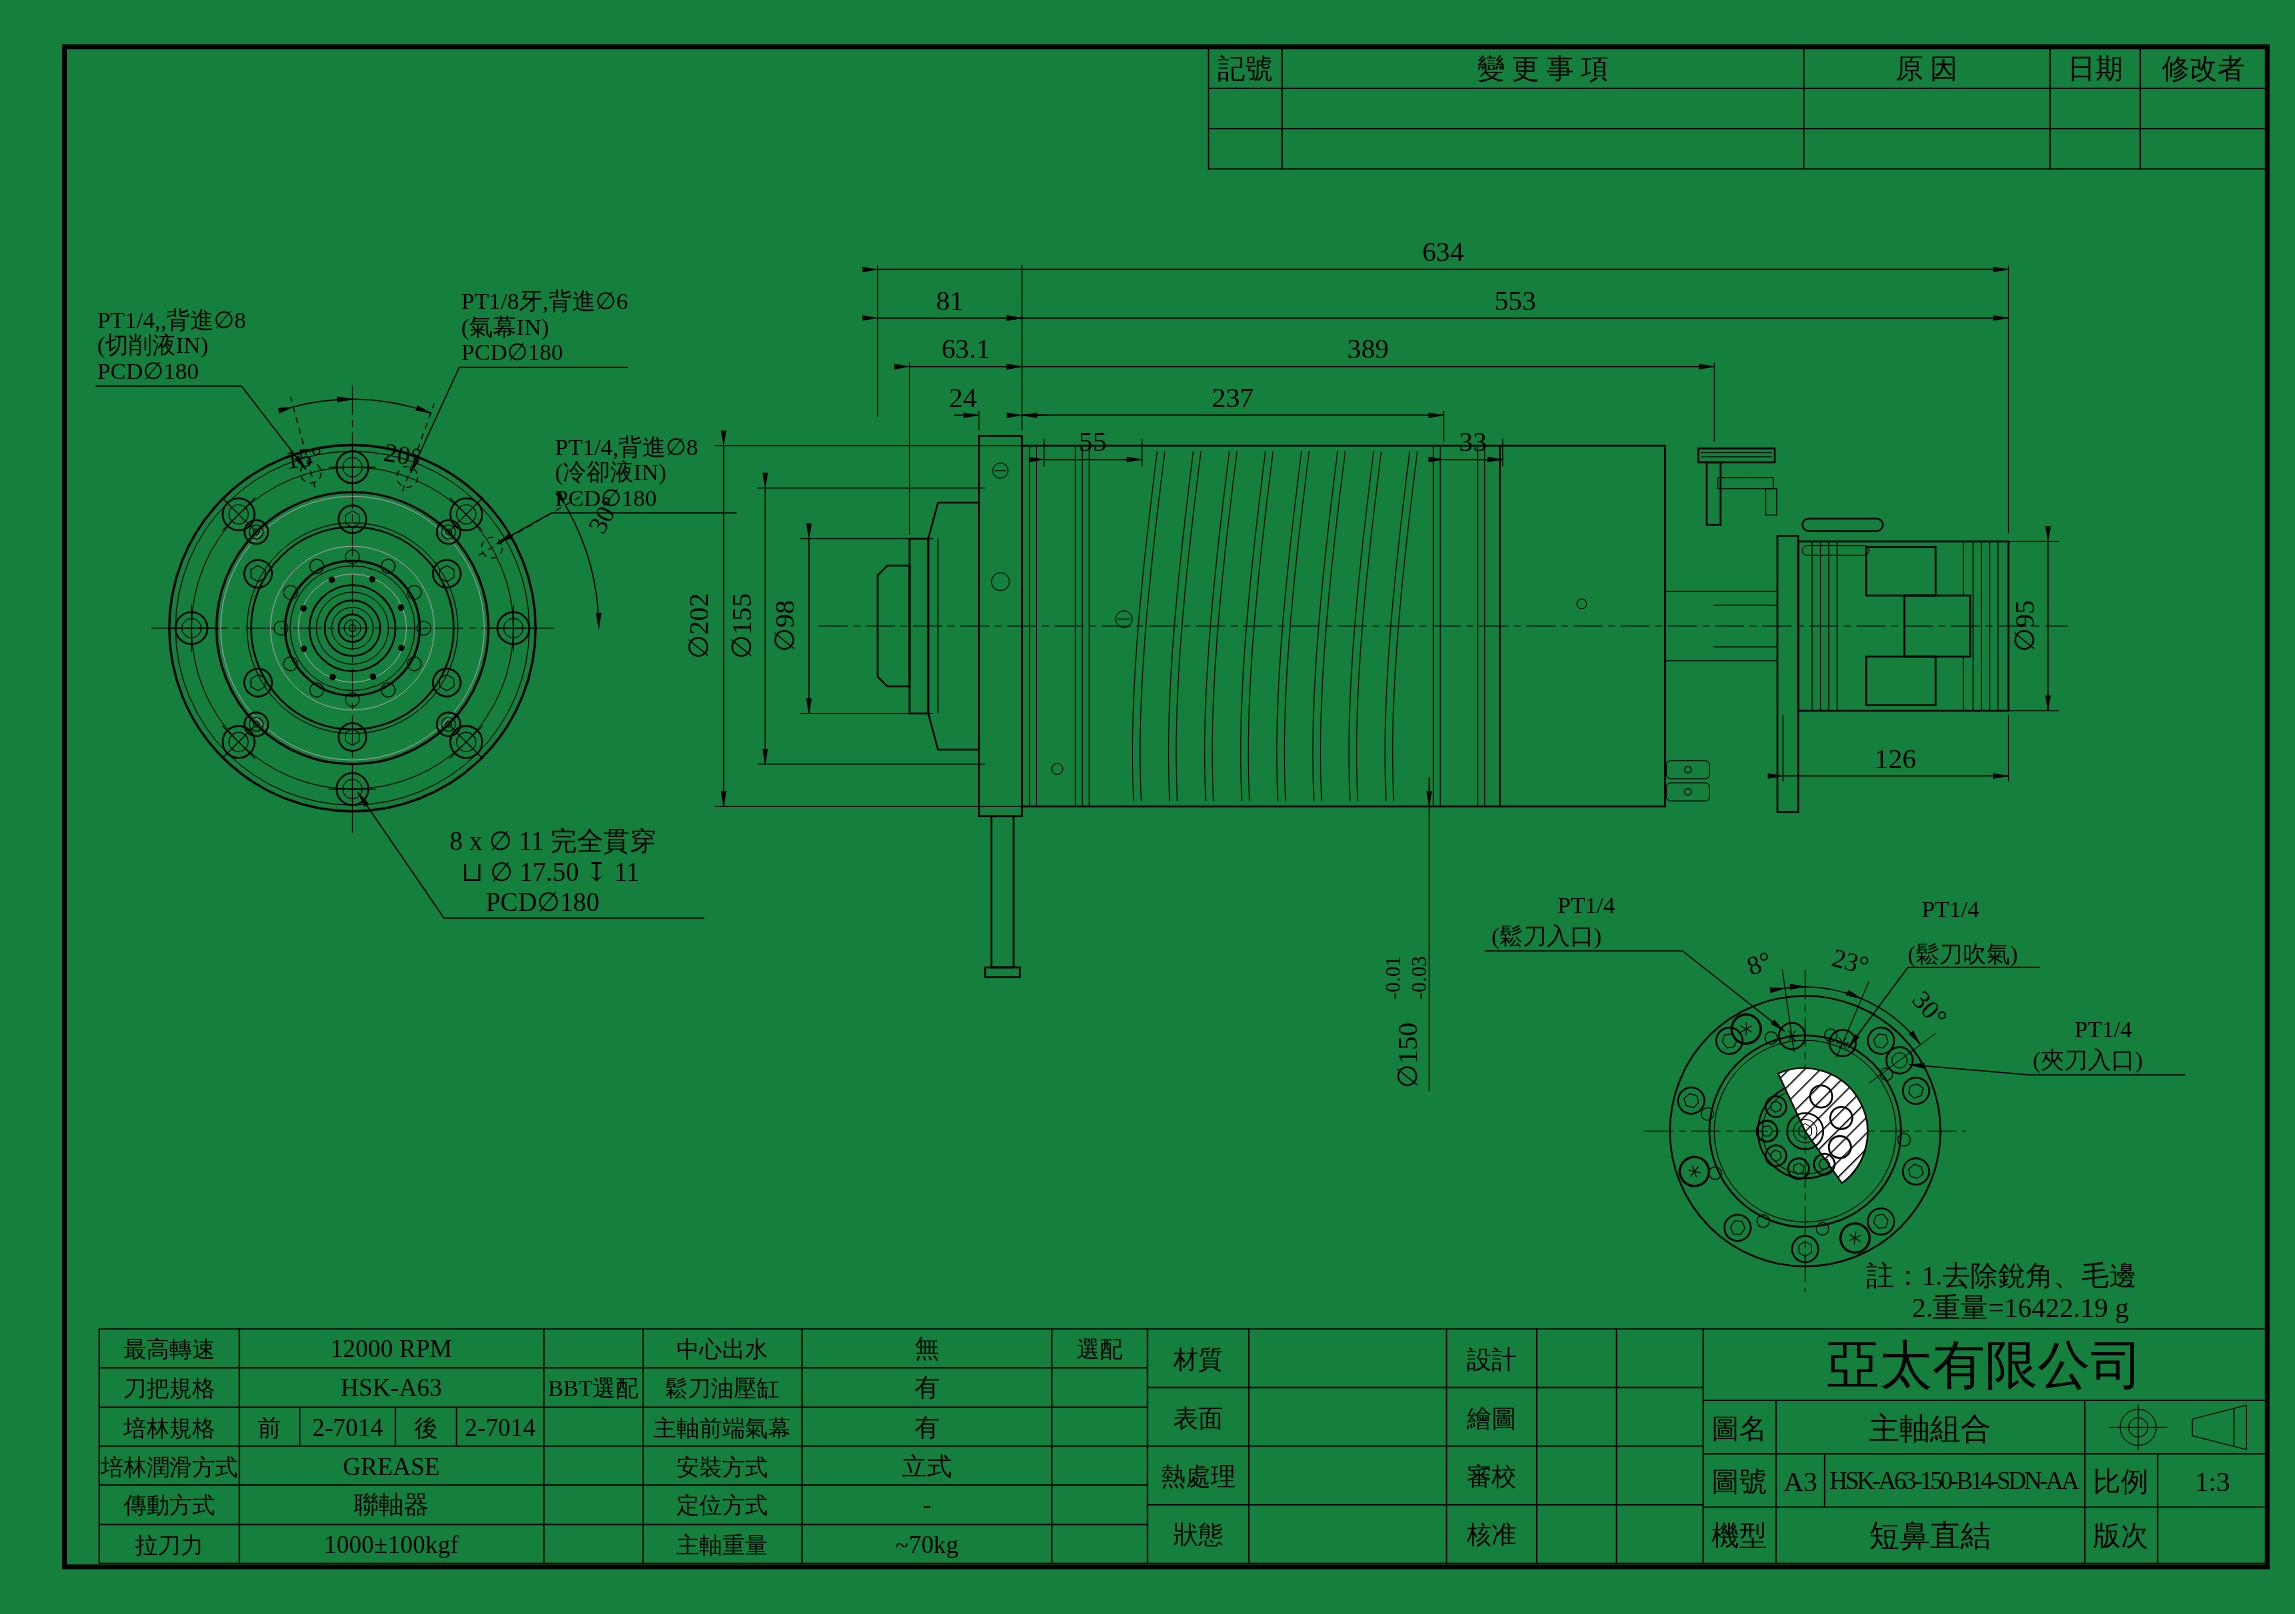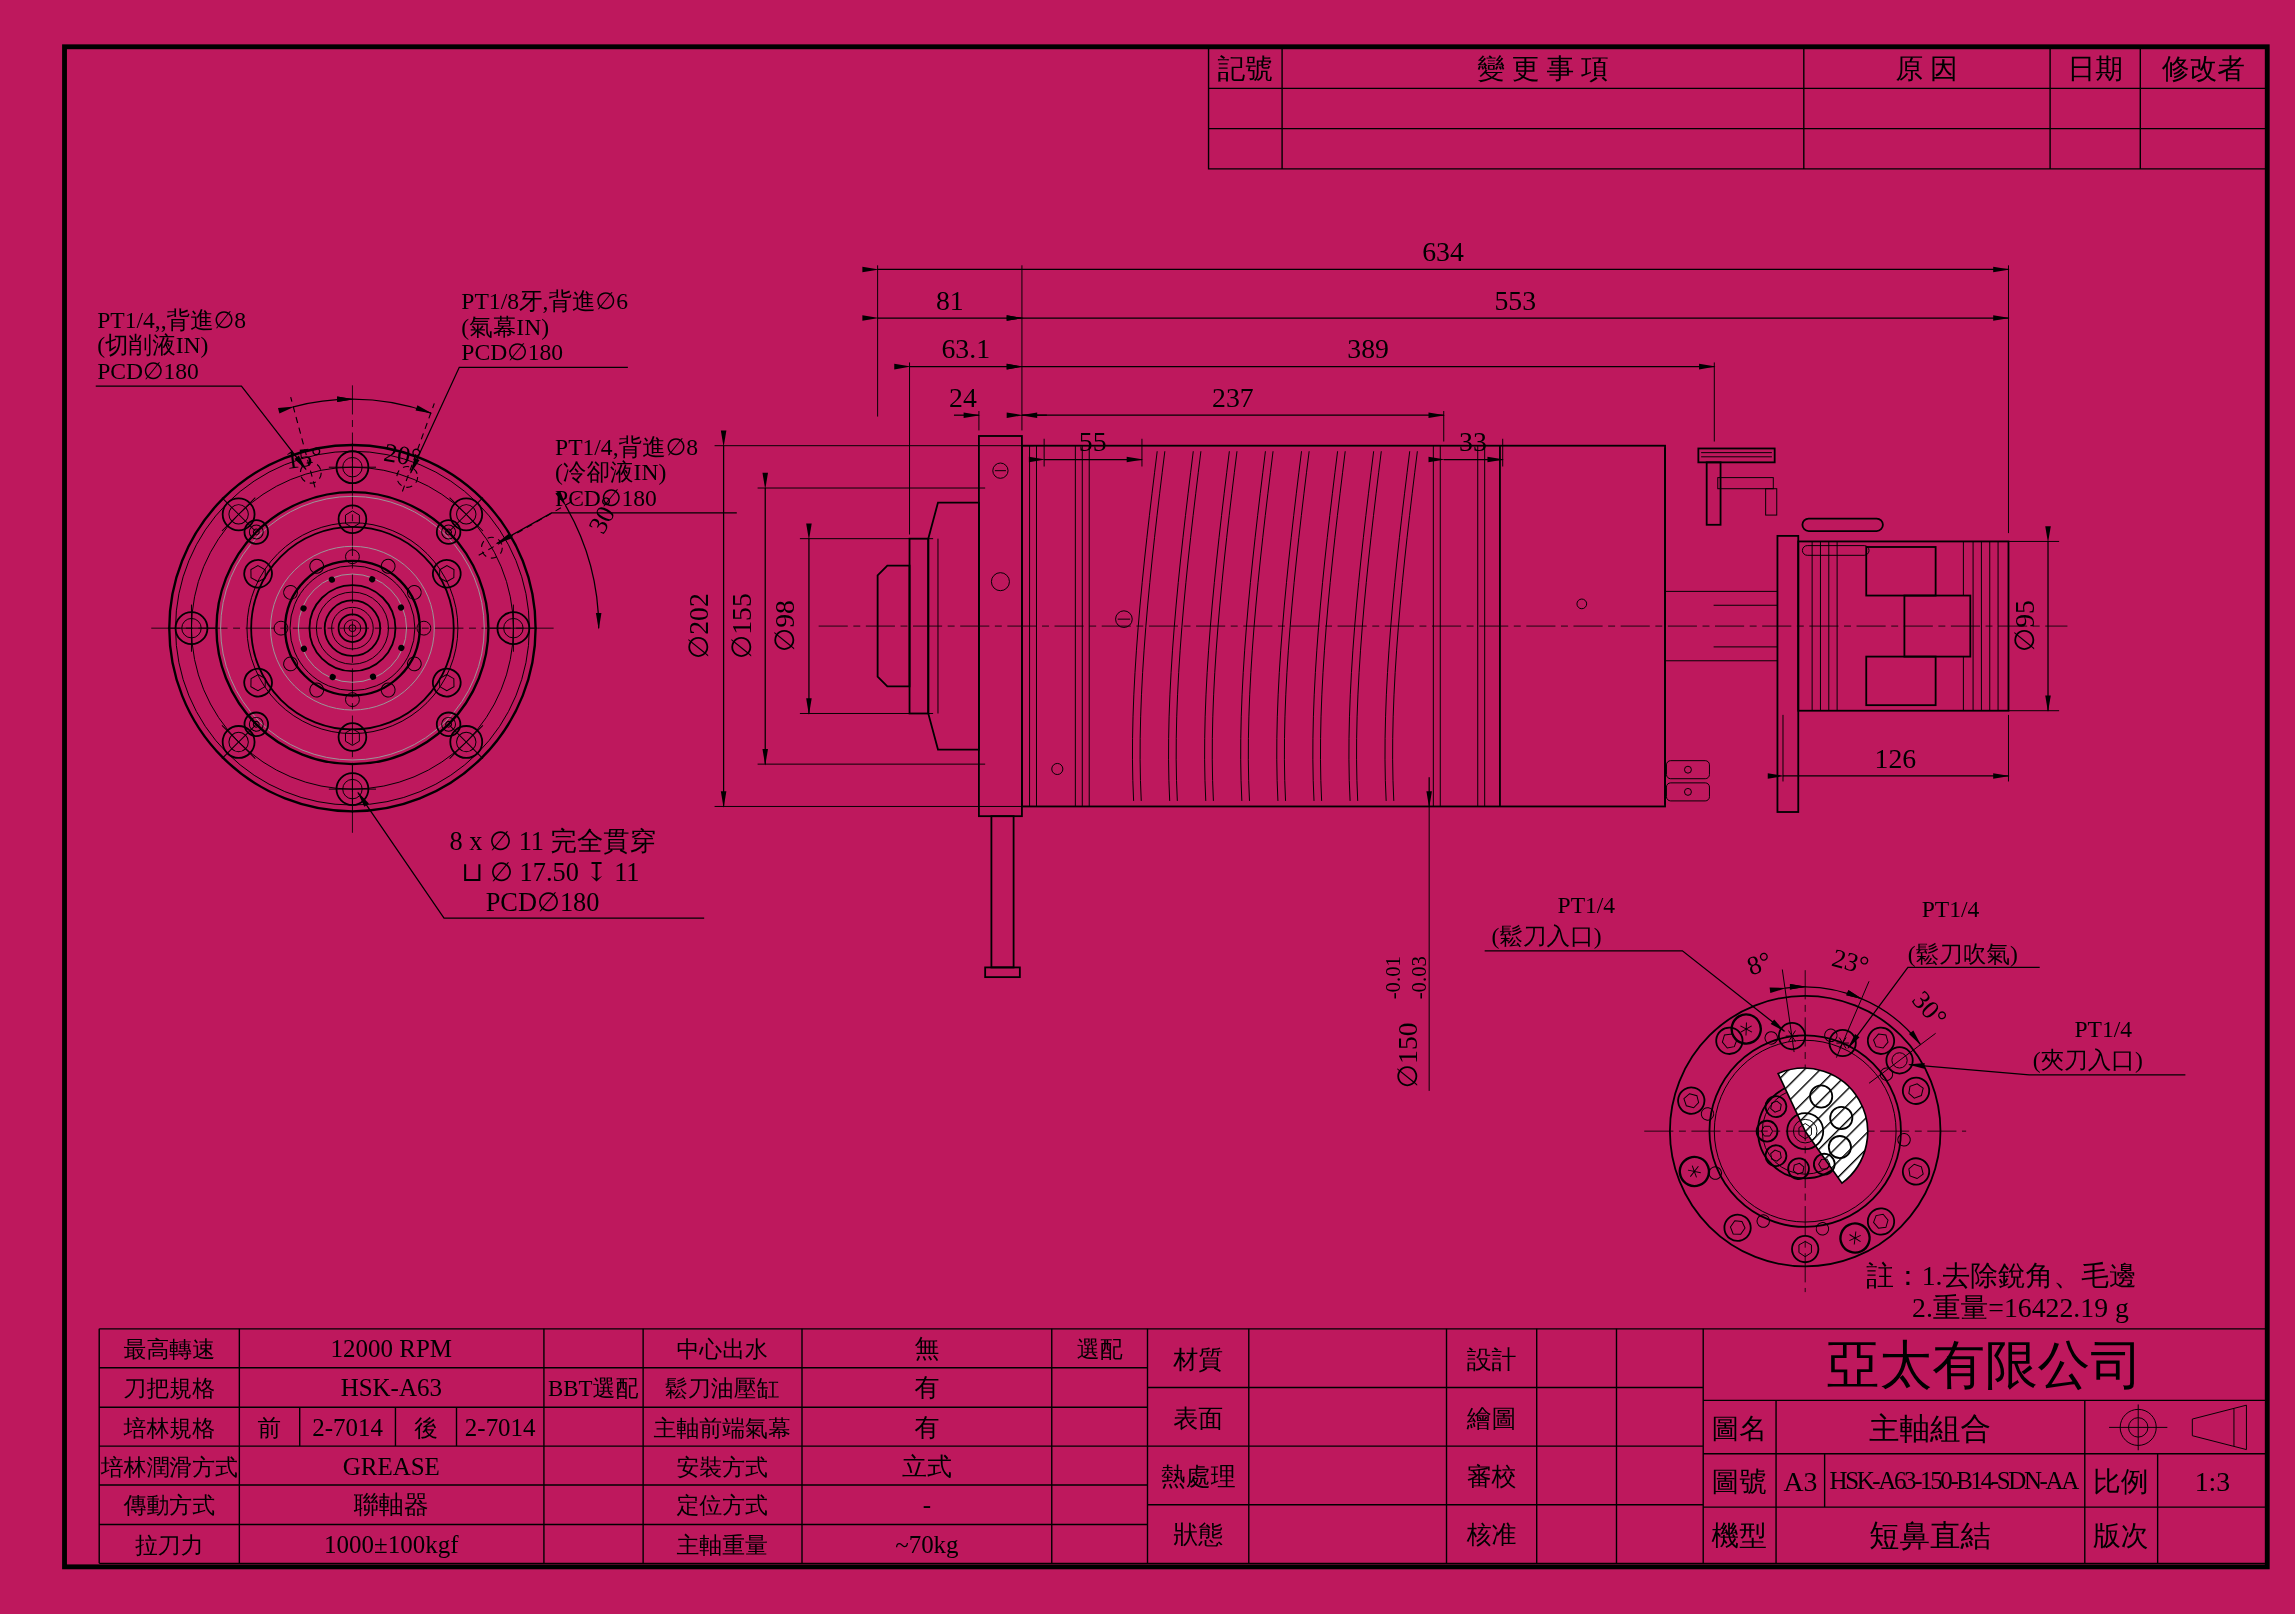--- a/index.html
+++ b/index.html
@@ -1,16 +1,16 @@
 <!DOCTYPE html>
 <html style="font-size:11px"><head>
 <meta charset="utf-8">
 <style>
   html,body{margin:0;padding:0;background:#e8e8e8}
-  .sheet{position:relative;width:2295px;height:1615px;background:#be185d;font-family:"Liberation Serif","DejaVu Serif",serif}
+  .sheet{position:relative;width:2295px;height:1615px;background:#15803d;font-family:"Liberation Serif","DejaVu Serif",serif}
   svg{position:absolute;left:0;top:0}
   text{fill:#000;font-family:"Liberation Serif","DejaVu Serif",serif}.t30{font-size:30px}.t33{font-size:33px}.t34{font-size:34px}
   .t36{font-size:36px}.t38{font-size:38px}.t40{font-size:40px}.t44{font-size:44px}.t76{font-size:76px}
   .mid{text-anchor:middle}
   .o{stroke:#000;stroke-width:2.6;fill:none}
   .o3{stroke:#000;stroke-width:3.4;fill:none}
   .th{stroke:#000;stroke-width:1.4;fill:none}
   .dim{stroke:#000;stroke-width:1.8;fill:none}
   .tb{stroke:#000;stroke-width:2;fill:none}
   .gray{stroke:#9a9a9a;stroke-width:1.4;fill:none}

